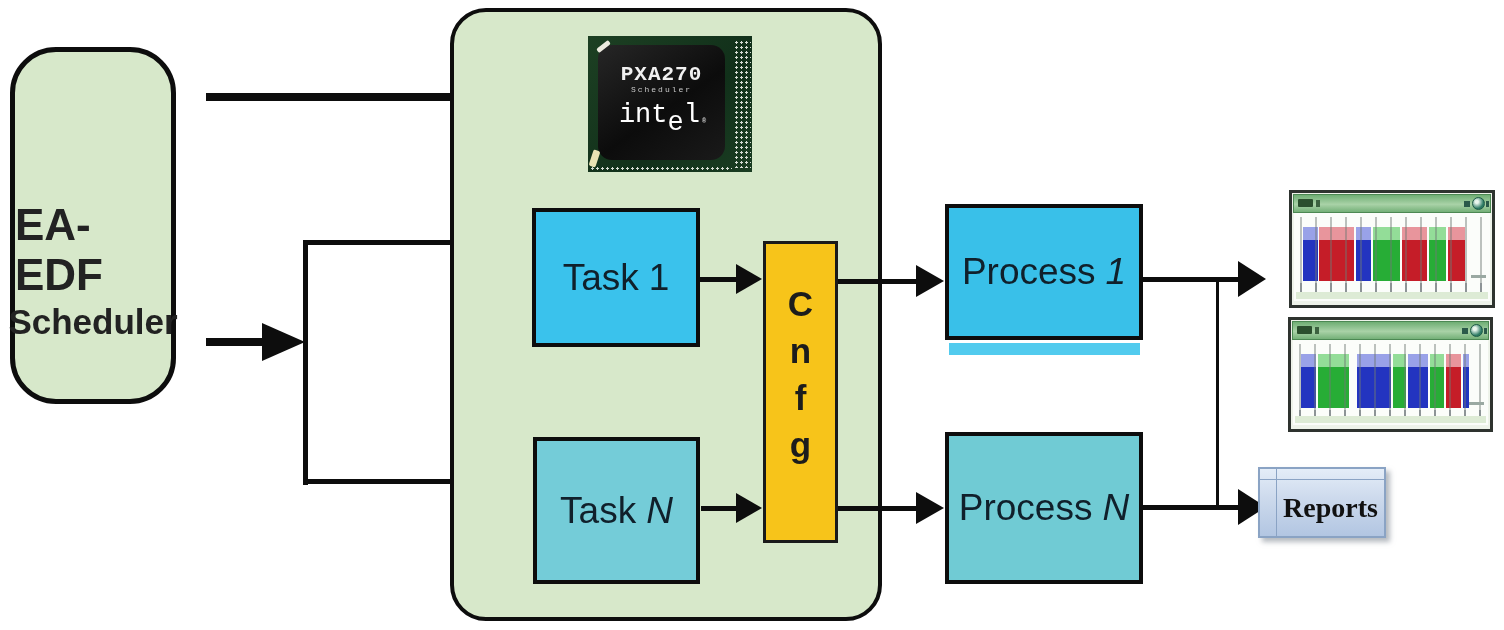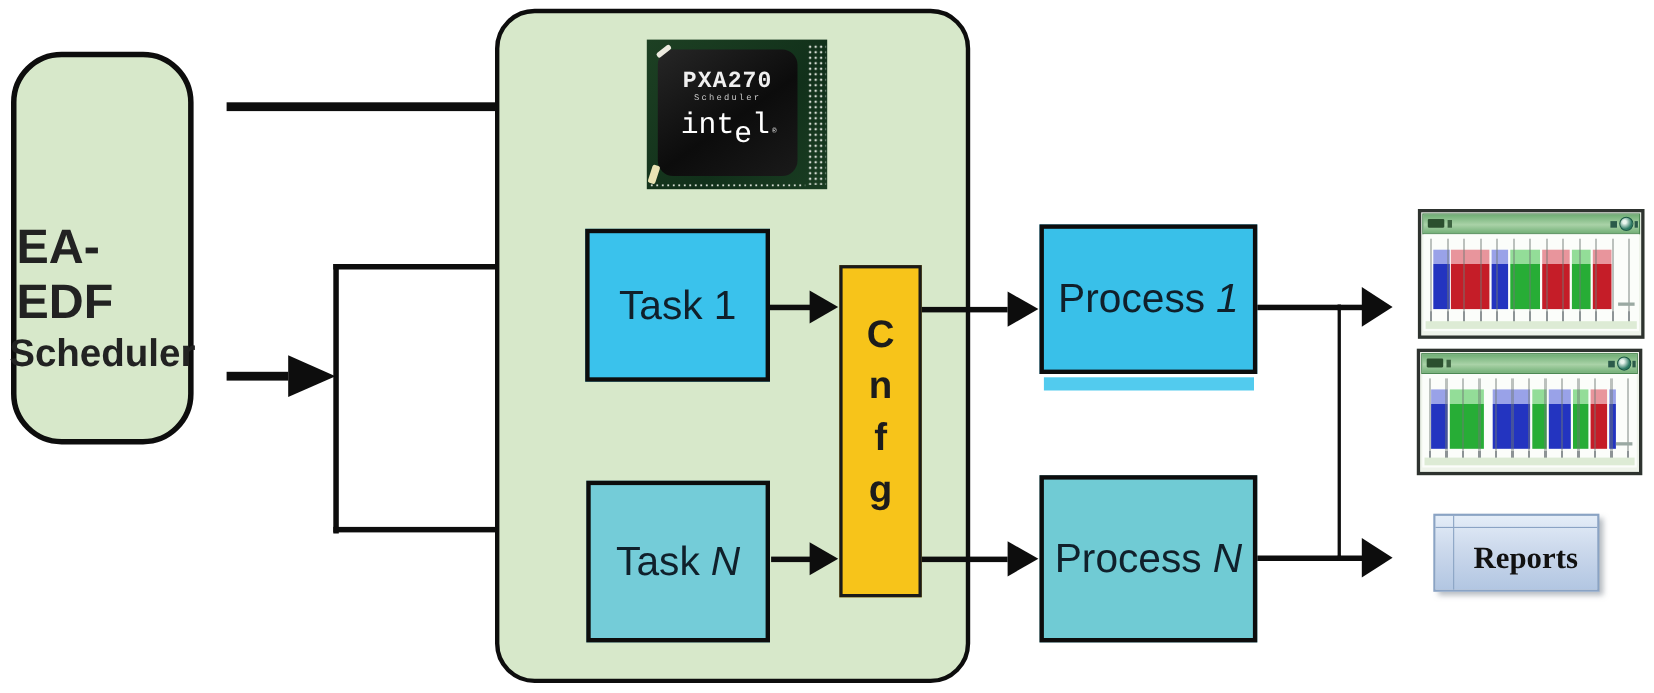--- a/index.html
+++ b/index.html
@@ -81,21 +81,21 @@
   .gbars{position:absolute;left:6px;top:14px;right:6px;height:54px;}
   .gbar{position:absolute;top:0;height:54px;}
   .ggrid{position:absolute;left:6px;right:6px;top:4px;height:78px;
          background:repeating-linear-gradient(90deg,rgba(110,120,115,0.45) 0 2px,transparent 2px 15px);}
   .gticks{position:absolute;left:6px;right:6px;top:70px;height:12px;
           background:repeating-linear-gradient(90deg,#8d9496 0 2px,transparent 2px 15px);}
   .gdash{position:absolute;right:4px;top:62px;width:15px;height:3px;background:#9aa9a2;}
   .gfoot{position:absolute;left:2px;right:2px;bottom:2px;height:7px;background:#ddebd5;}
 
   
-  .reports{position:absolute;left:1303px;top:467px;width:151px;height:71px;box-sizing:border-box;
+  .reports{position:absolute;left:1258px;top:467px;width:128px;height:71px;box-sizing:border-box;
            border:2px solid #8aa3c4;
            background:linear-gradient(180deg,#e4edf8 0%,#ccd9ec 45%,#b2c6e2 100%);
            box-shadow:4px 4px 5px rgba(120,130,140,0.55);}
   .rep-hline{position:absolute;left:0;right:0;top:10px;height:1px;background:#8aa3c4;}
   .rep-vline{position:absolute;left:16px;top:0;bottom:0;width:1px;background:#8aa3c4;}
   .rep-label{position:absolute;left:17px;right:0;top:11px;bottom:0;
              display:flex;align-items:center;justify-content:center;
              font-family:"Liberation Serif",serif;font-weight:bold;font-size:28px;color:#111;}
 </style>
 </head>

